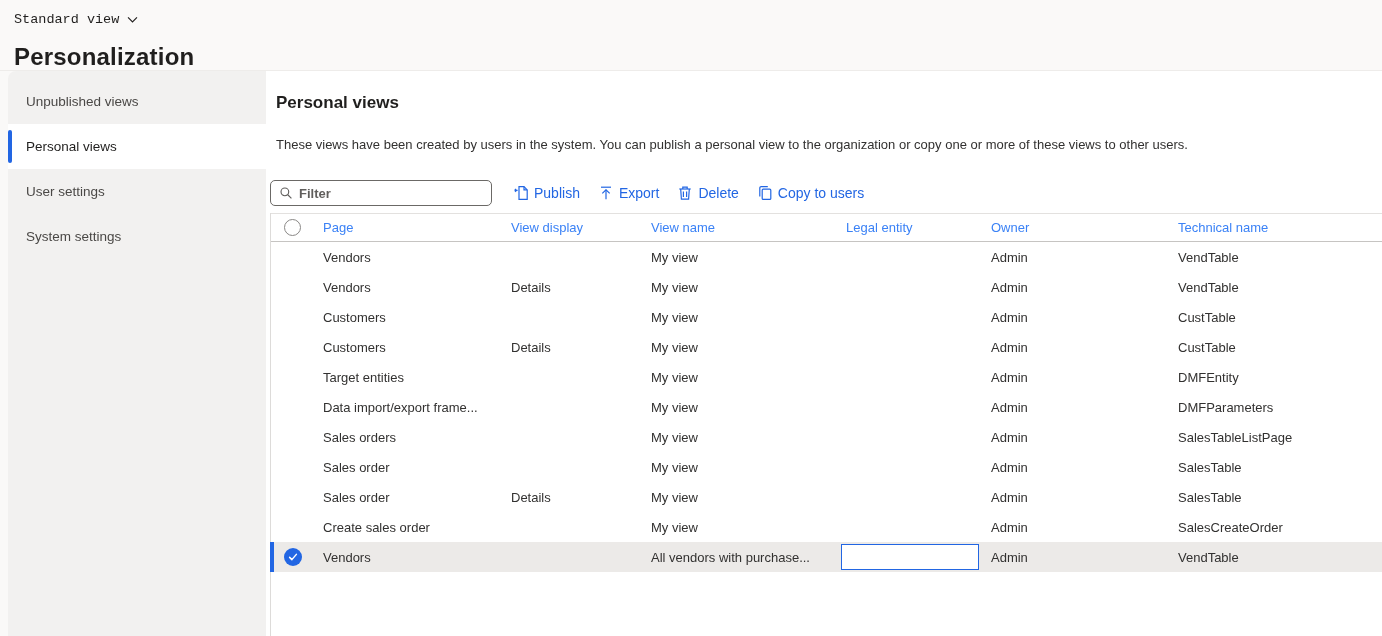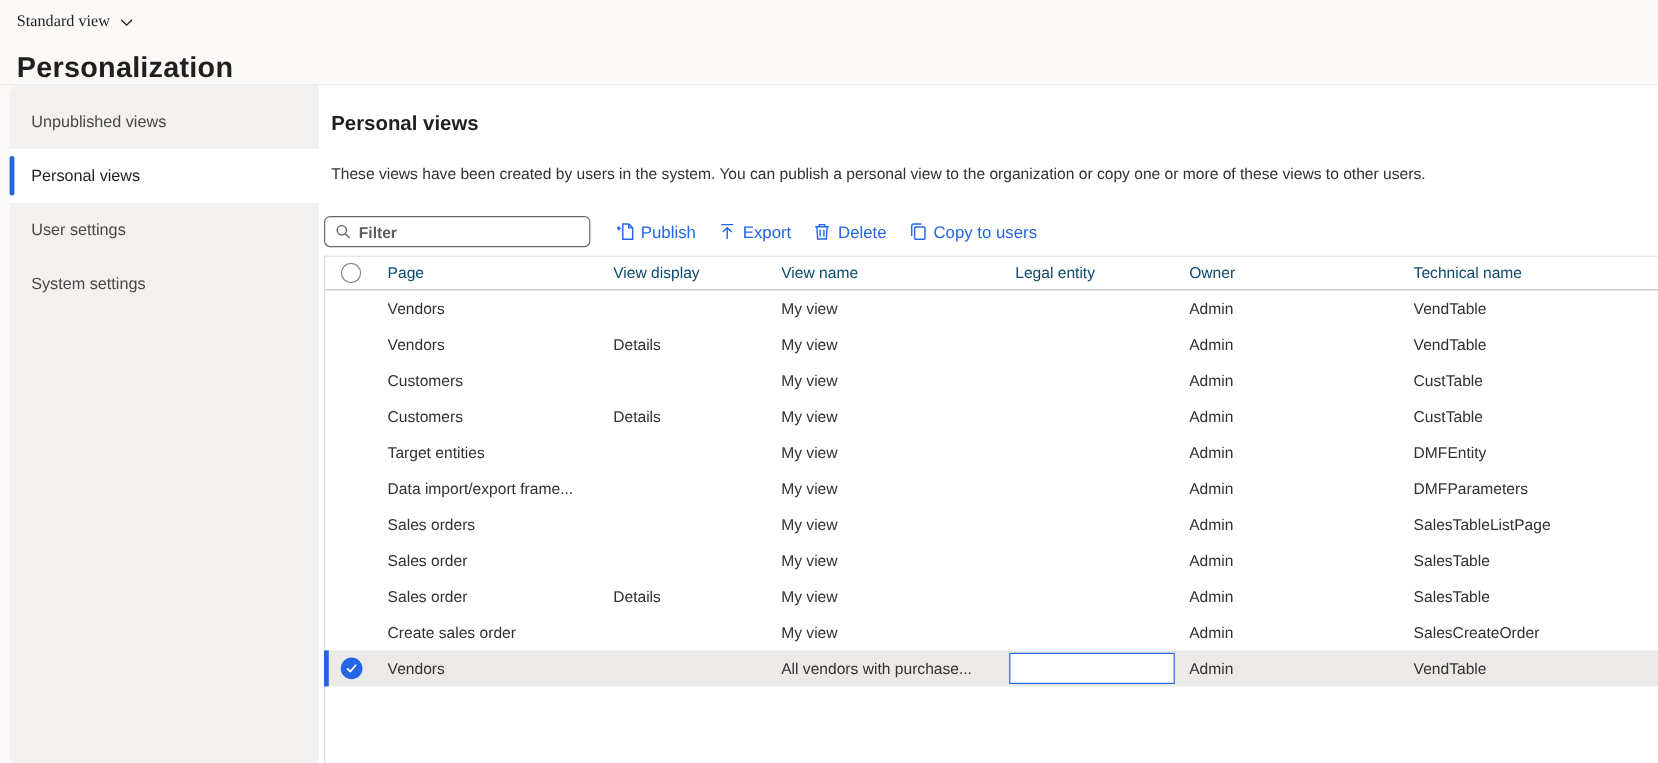--- a/index.html
+++ b/index.html
@@ -10,21 +10,21 @@
     font-family:"Liberation Sans", sans-serif;
     color:#323130;
     -webkit-font-smoothing:antialiased;
   }
 
   
   .top { height:70px; padding:9px 0 0 14px; }
   .view-selector {
     display:inline-flex; align-items:center; gap:7px;
     background:none; border:none; cursor:pointer;
-    font-family:Liberation Serif, serif; font-size:13.5px; color:#201f1e; padding:0;
+    font-family:Liberation Mono, monospace; font-size:13.5px; color:#201f1e; padding:0;
   }
   .page-title { margin-top:16px; font-size:24px; font-weight:700; color:#201f1e; letter-spacing:.2px; }
 
   
   .content { display:flex; height:566px; border-top:1px solid #eeecea; }
   .left-strip { width:8px; }
   .sidebar {
     width:258px; background:#f2f1f0;
     border-top-left-radius:8px; padding-top:8px; flex-shrink:0;
   }
@@ -69,21 +69,21 @@
   }
   .grid-header, .grid-row {
     display:grid;
     grid-template-columns:52px 188px 140px 195px 145px 187px auto;
     align-items:center;
   }
   .grid-header {
     height:29px;
     border-top:1px solid #e3e1df;
     border-bottom:1px solid #c6c4c2;
-    font-size:13px; color:#0c4a6e;
+    font-size:13px; color:#3b82f6;
   }
   .col-header { cursor:pointer; }
   .hdr-circle {
     display:inline-block; width:17px; height:17px; border:1px solid #8a8886;
     border-radius:50%; margin-left:13px; background:#fff; cursor:pointer;
   }
   .grid-row { height:30px; font-size:13px; color:#323130; position:relative; }
   .grid-row.selected { background:#eceae8; }
   .cell { overflow:hidden; white-space:nowrap; }
   .checkbox-cell { height:100%; display:flex; align-items:center; }

